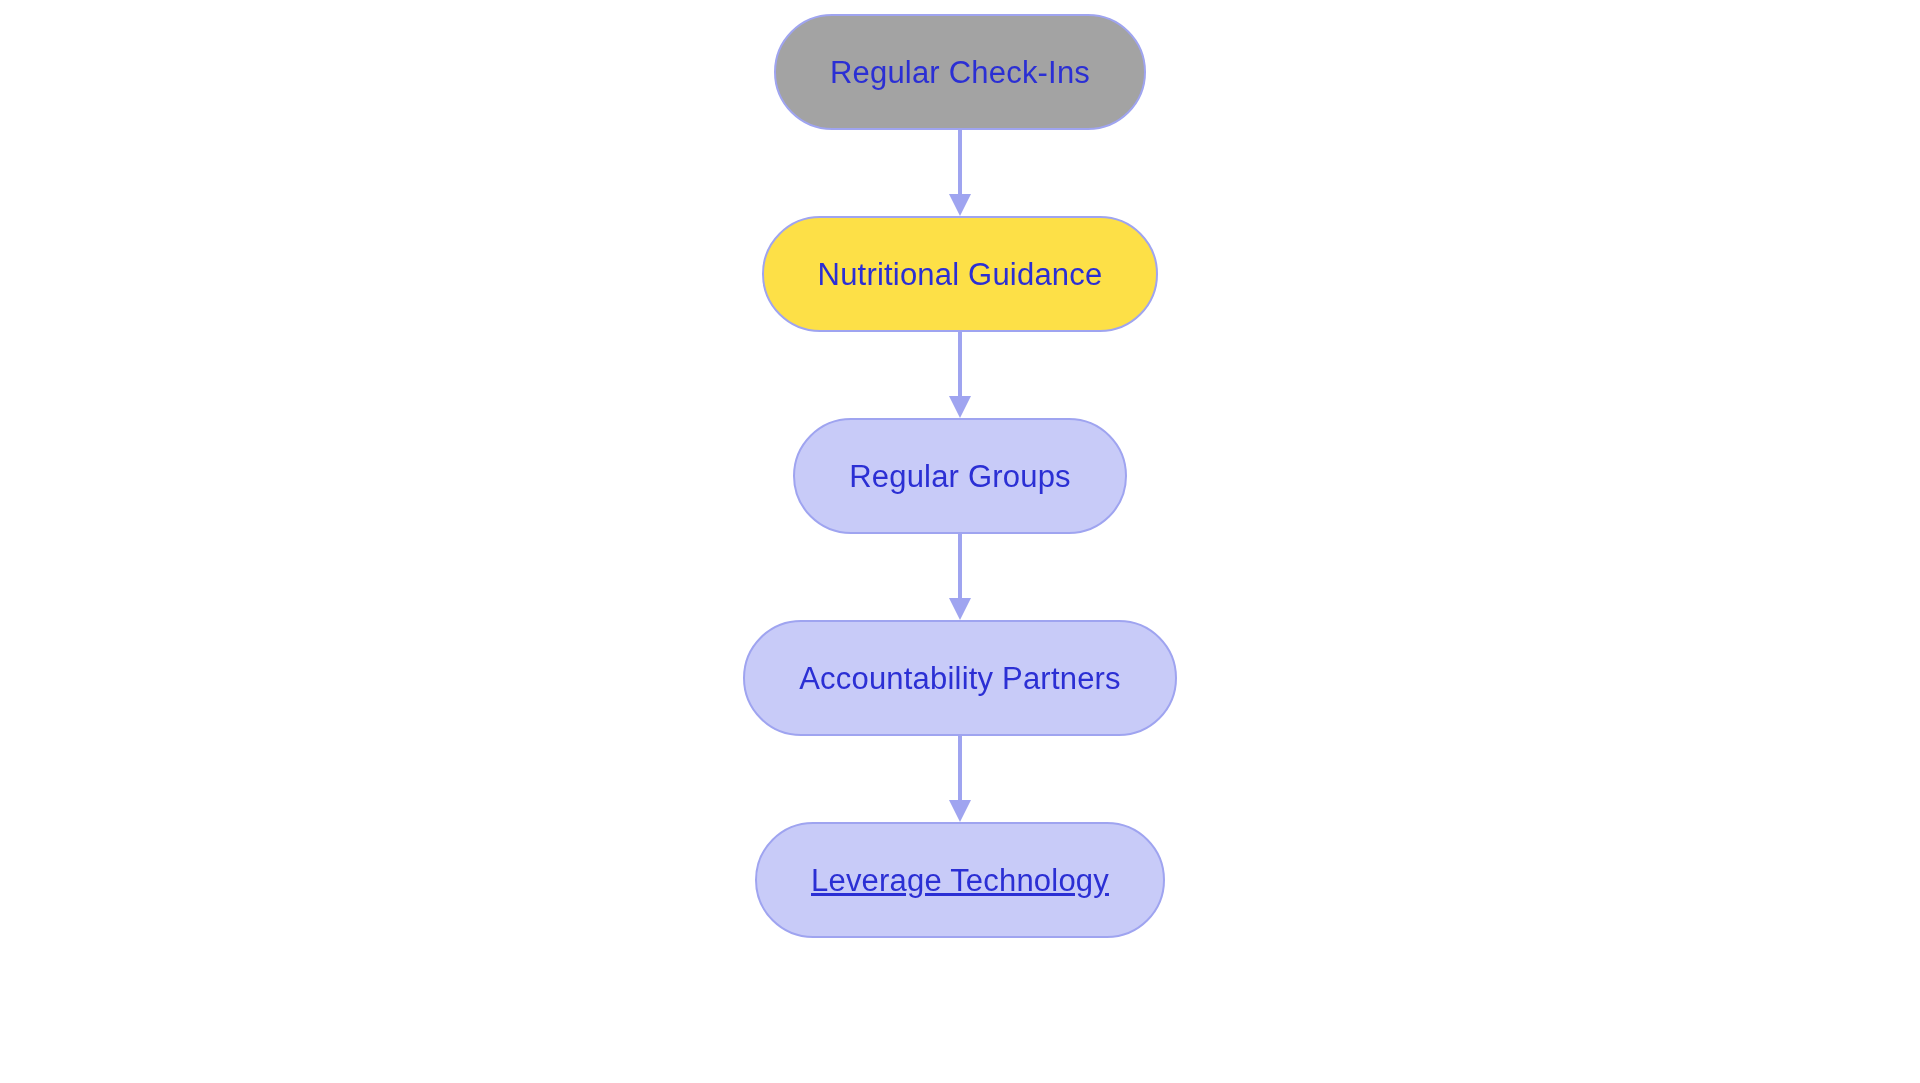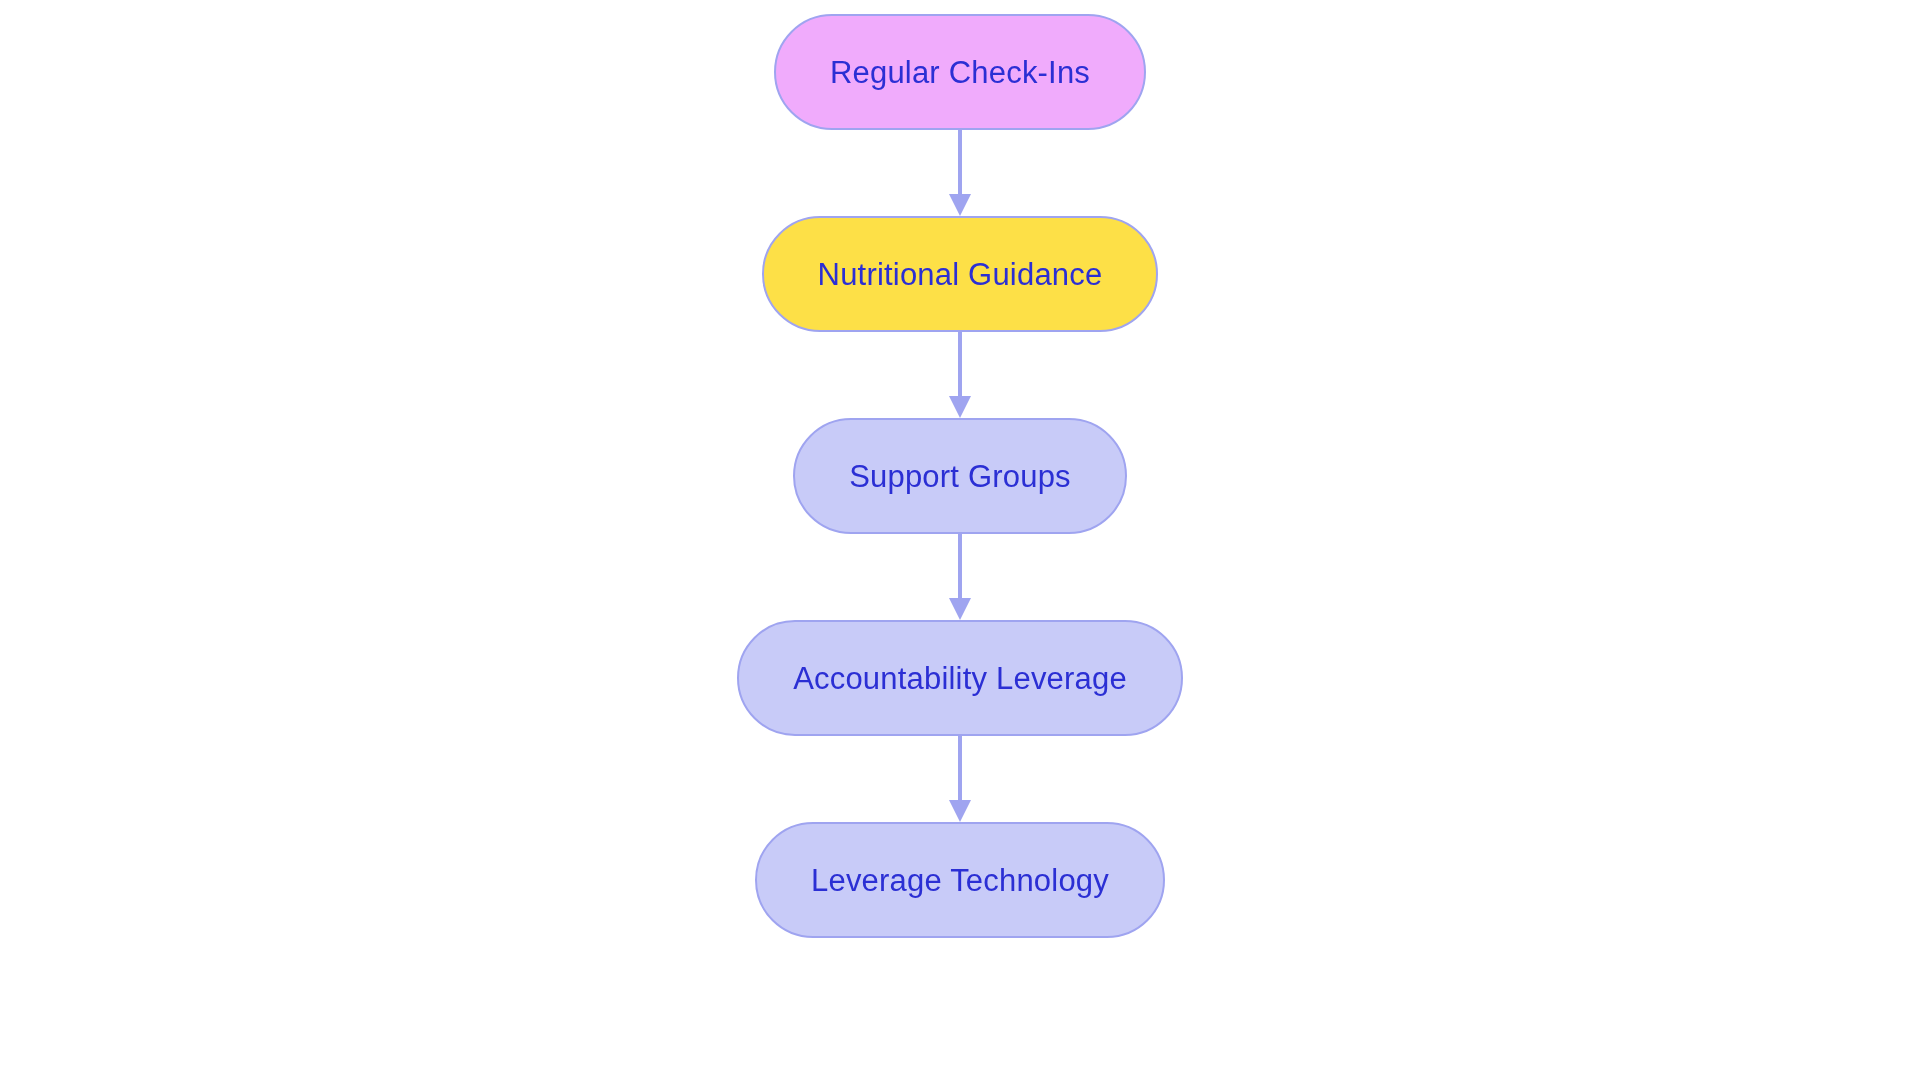--- a/index.html
+++ b/index.html
@@ -77,21 +77,21 @@
   .spacer-top { height: 14px; flex: 0 0 auto; width: 1px; }
 </style>
 </head>
 <body style="background: rgb(255, 255, 255);">
 
 <div id="flowchart-canvas" style="background: rgb(255, 255, 255);">
   <div class="flow-column">
 
     <div class="spacer-top"></div>
 
-    <div class="node" style="background: #f0abfc; border-color: rgb(159, 164, 240); color: rgb(43, 47, 212);">
+    <div class="node" style="background: #a3a3a3; border-color: rgb(159, 164, 240); color: rgb(43, 47, 212);">
       <span class="node-label">Regular Check-Ins</span>
     </div>
 
     <div class="connector">
       <svg class="conn-svg" viewBox="0 0 40 86" xmlns="http://www.w3.org/2000/svg">
         <line x1="20" y1="0" x2="20" y2="64" stroke="#9fa4f0" stroke-width="4"></line>
         <polygon points="9,64 31,64 20,86" fill="#9fa4f0"></polygon>
       </svg>
     </div>
 
@@ -100,39 +100,39 @@
     </div>
 
     <div class="connector">
       <svg class="conn-svg" viewBox="0 0 40 86" xmlns="http://www.w3.org/2000/svg">
         <line x1="20" y1="0" x2="20" y2="64" stroke="#9fa4f0" stroke-width="4"></line>
         <polygon points="9,64 31,64 20,86" fill="#9fa4f0"></polygon>
       </svg>
     </div>
 
     <div class="node" style="background: rgb(200, 203, 248); border-color: rgb(159, 164, 240); color: rgb(43, 47, 212);">
-      <span class="node-label">Support Groups</span>
+      <span class="node-label">Regular Groups</span>
     </div>
 
     <div class="connector">
       <svg class="conn-svg" viewBox="0 0 40 86" xmlns="http://www.w3.org/2000/svg">
         <line x1="20" y1="0" x2="20" y2="64" stroke="#9fa4f0" stroke-width="4"></line>
         <polygon points="9,64 31,64 20,86" fill="#9fa4f0"></polygon>
       </svg>
     </div>
 
     <div class="node" style="background: rgb(200, 203, 248); border-color: rgb(159, 164, 240); color: rgb(43, 47, 212);">
-      <span class="node-label">Accountability Leverage</span>
+      <span class="node-label">Accountability Partners</span>
     </div>
 
     <div class="connector">
       <svg class="conn-svg" viewBox="0 0 40 86" xmlns="http://www.w3.org/2000/svg">
         <line x1="20" y1="0" x2="20" y2="64" stroke="#9fa4f0" stroke-width="4"></line>
         <polygon points="9,64 31,64 20,86" fill="#9fa4f0"></polygon>
       </svg>
     </div>
 
-    <div class="node" style="background: rgb(200, 203, 248); border-color: rgb(159, 164, 240); color: rgb(43, 47, 212);">
+    <div class="node" style="background: rgb(200, 203, 248); border-color: rgb(159, 164, 240); color: rgb(43, 47, 212); text-decoration: underline;">
       <span class="node-label">Leverage Technology</span>
     </div>
 
   </div>
 </div>
 
 </body></html>

